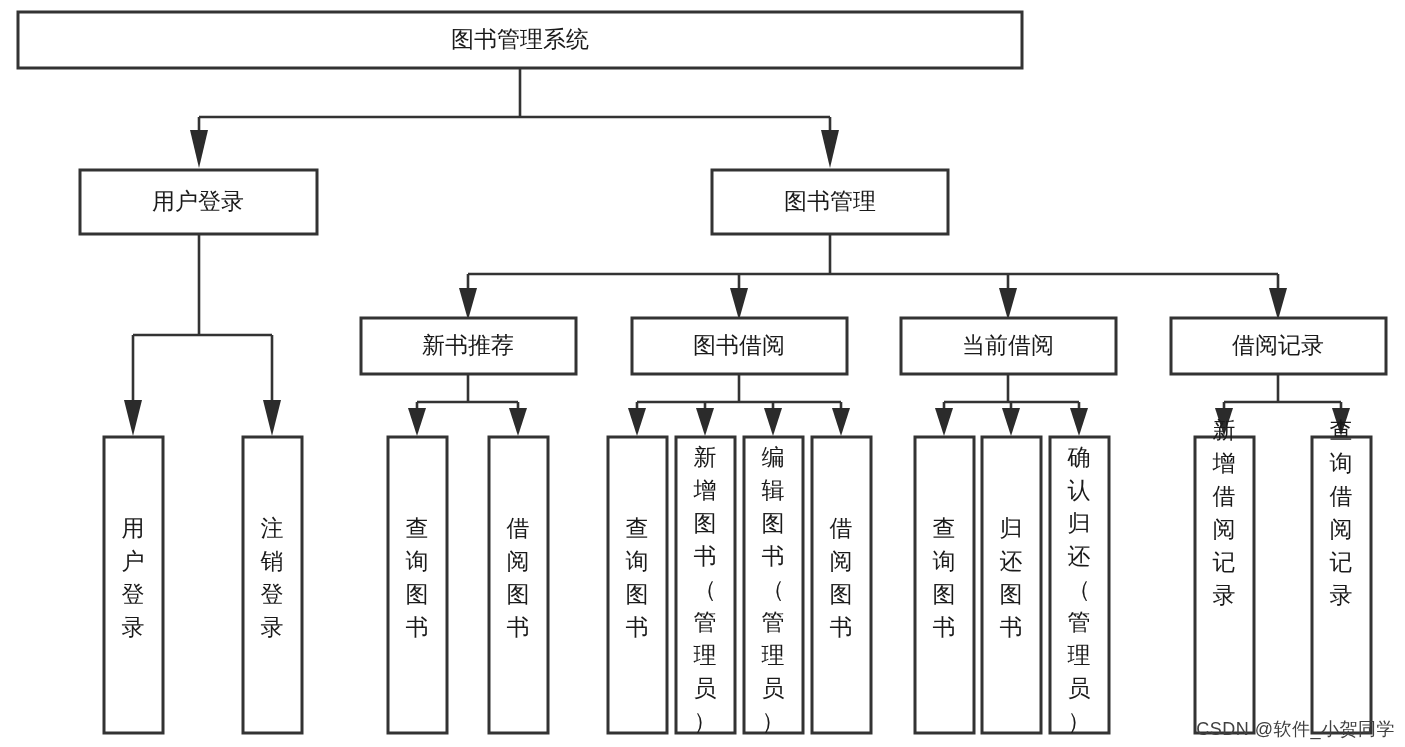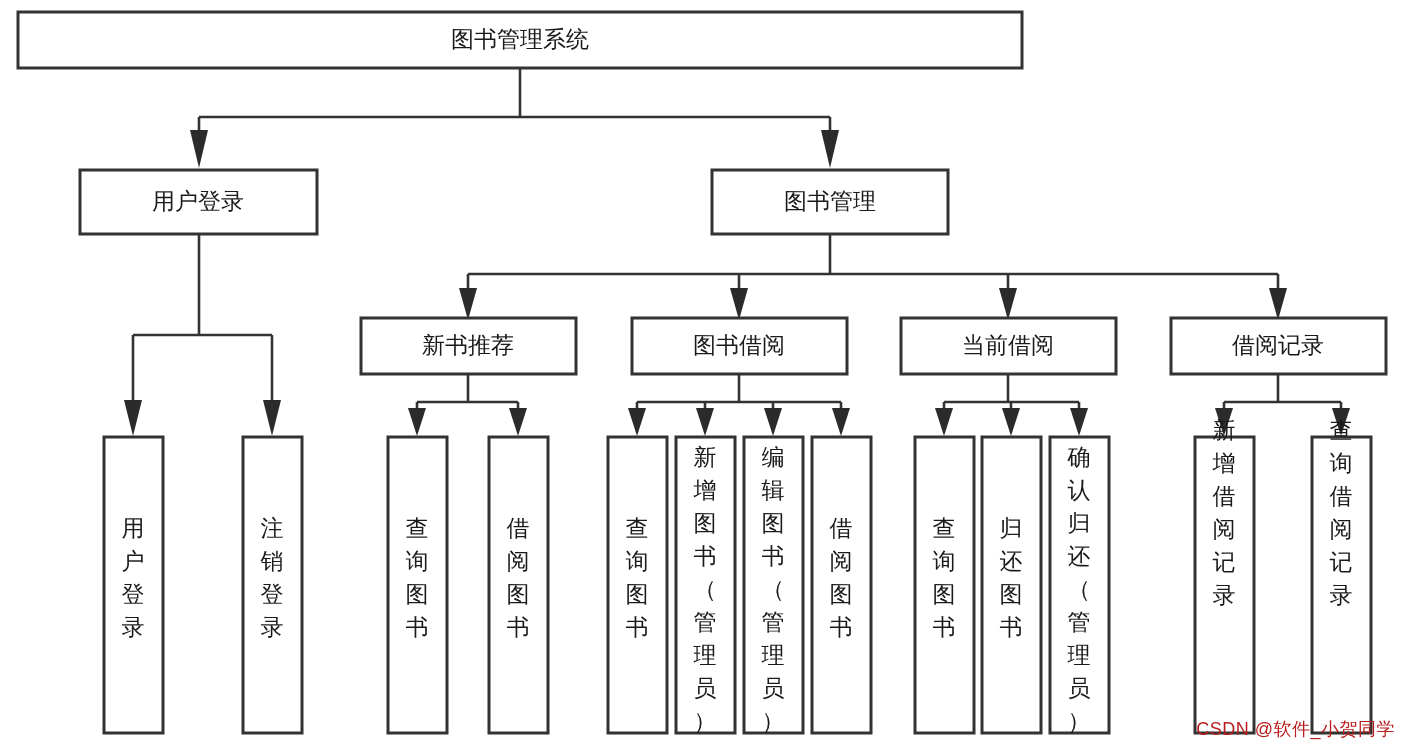--- a/index.html
+++ b/index.html
@@ -54,21 +54,21 @@
     font-family: "Liberation Sans", "DejaVu Sans", sans-serif;
     font-size: 23px;
     text-anchor: middle;
   }
   .watermark {
     position: absolute;
     right: 10px;
     bottom: 6px;
     font-family: "Liberation Sans", "DejaVu Sans", sans-serif;
     font-size: 18px;
-    color: #b91c1c;
+    color: #404040;
     letter-spacing: 0.5px;
     white-space: nowrap;
     user-select: none;
   }
 </style>
 </head>
 <body>
 
 <div id="diagram-root">
 

